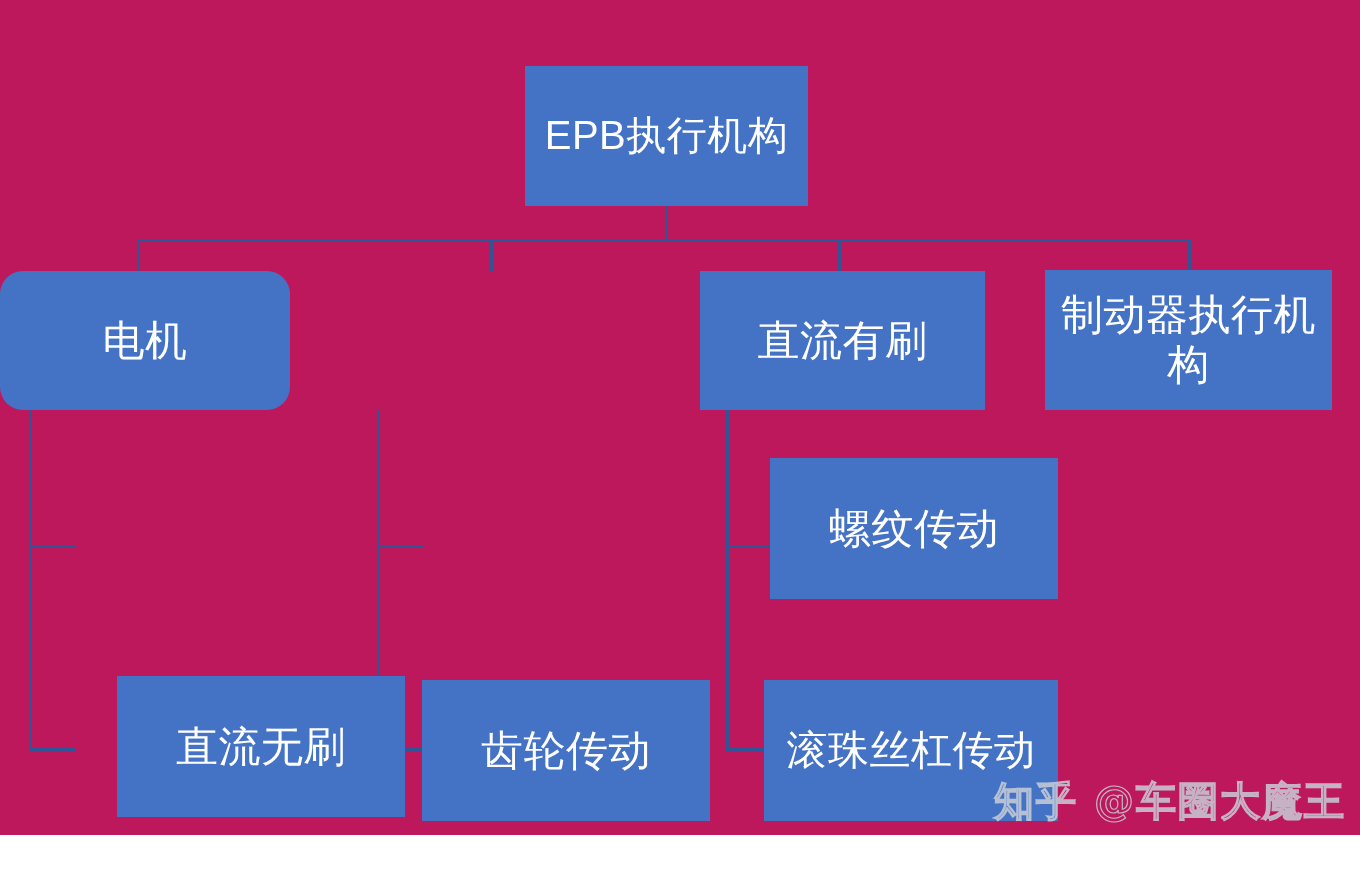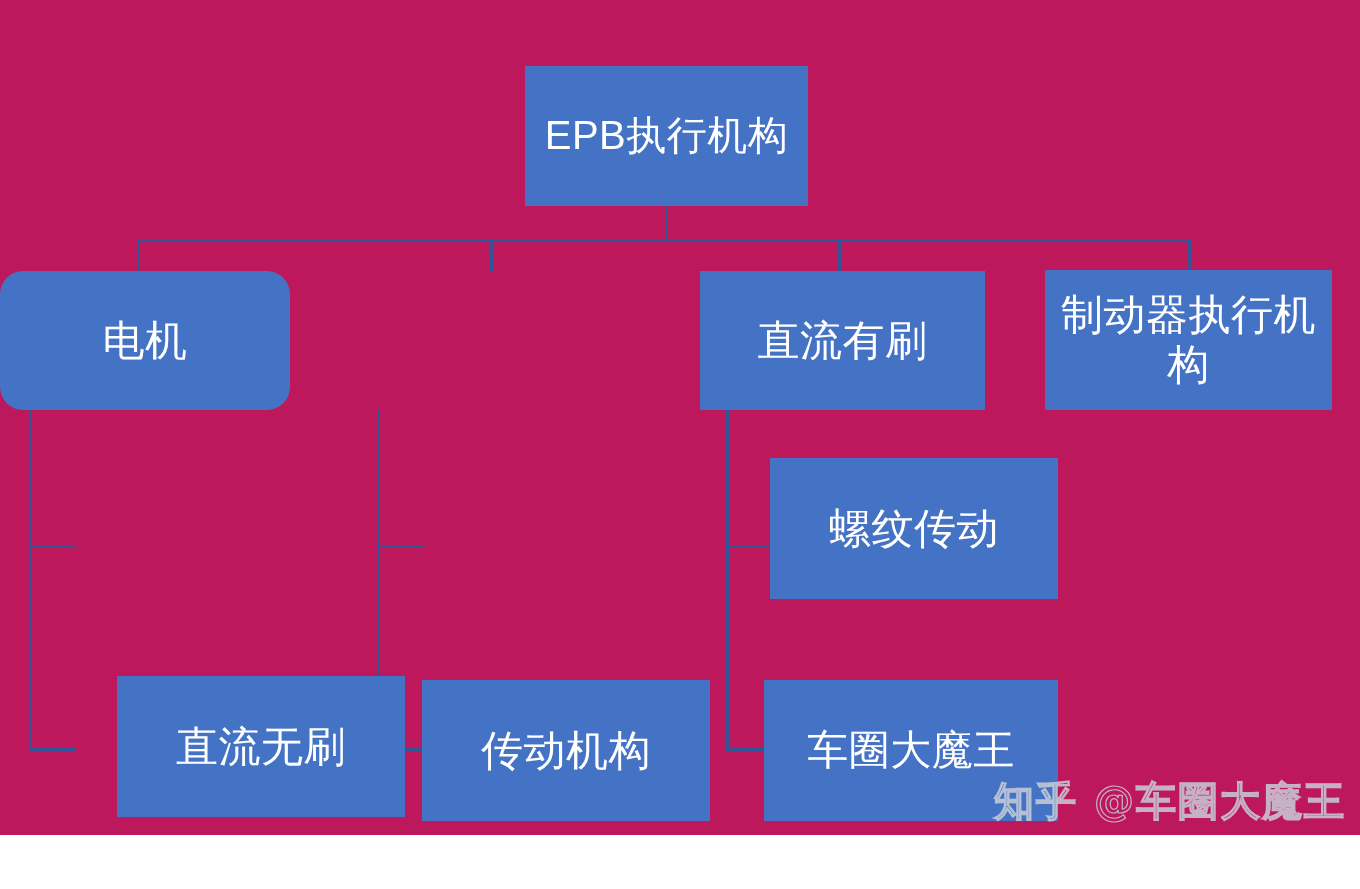--- a/index.html
+++ b/index.html
@@ -101,18 +101,18 @@
   <div class="conn conn-h" style="left:377px; top:545px; width:46px; height:3px;"></div>
   <div class="conn conn-h" style="left:377px; top:748px; width:46px; height:3px;"></div>
 
   <div class="conn conn-v" style="left:726px; top:410px; width:3px; height:338px;"></div>
   <div class="conn conn-h" style="left:726px; top:545px; width:46px; height:3px;"></div>
   <div class="conn conn-h" style="left:726px; top:748px; width:40px; height:3px;"></div>
 
   <div class="node node-l3" style="left:770px; top:458px; width:288px; height:141px;">螺纹传动</div>
 
   <div class="node node-l3" style="left:74px; top:676px; width:288px; height:141px;margin-left:43px;">直流无刷</div>
-  <div class="node node-l3" style="left:422px; top:680px; width:288px; height:141px;">传动机构</div>
-  <div class="node node-l3 wide" style="left:764px; top:680px; width:294px; height:141px;">车圈大魔王</div>
+  <div class="node node-l3" style="left:422px; top:680px; width:288px; height:141px;">齿轮传动</div>
+  <div class="node node-l3 wide" style="left:764px; top:680px; width:294px; height:141px;">滚珠丝杠传动</div>
 
   <div id="watermark">知乎 @车圈大魔王</div>
 
 </div>
 
 </body></html>

